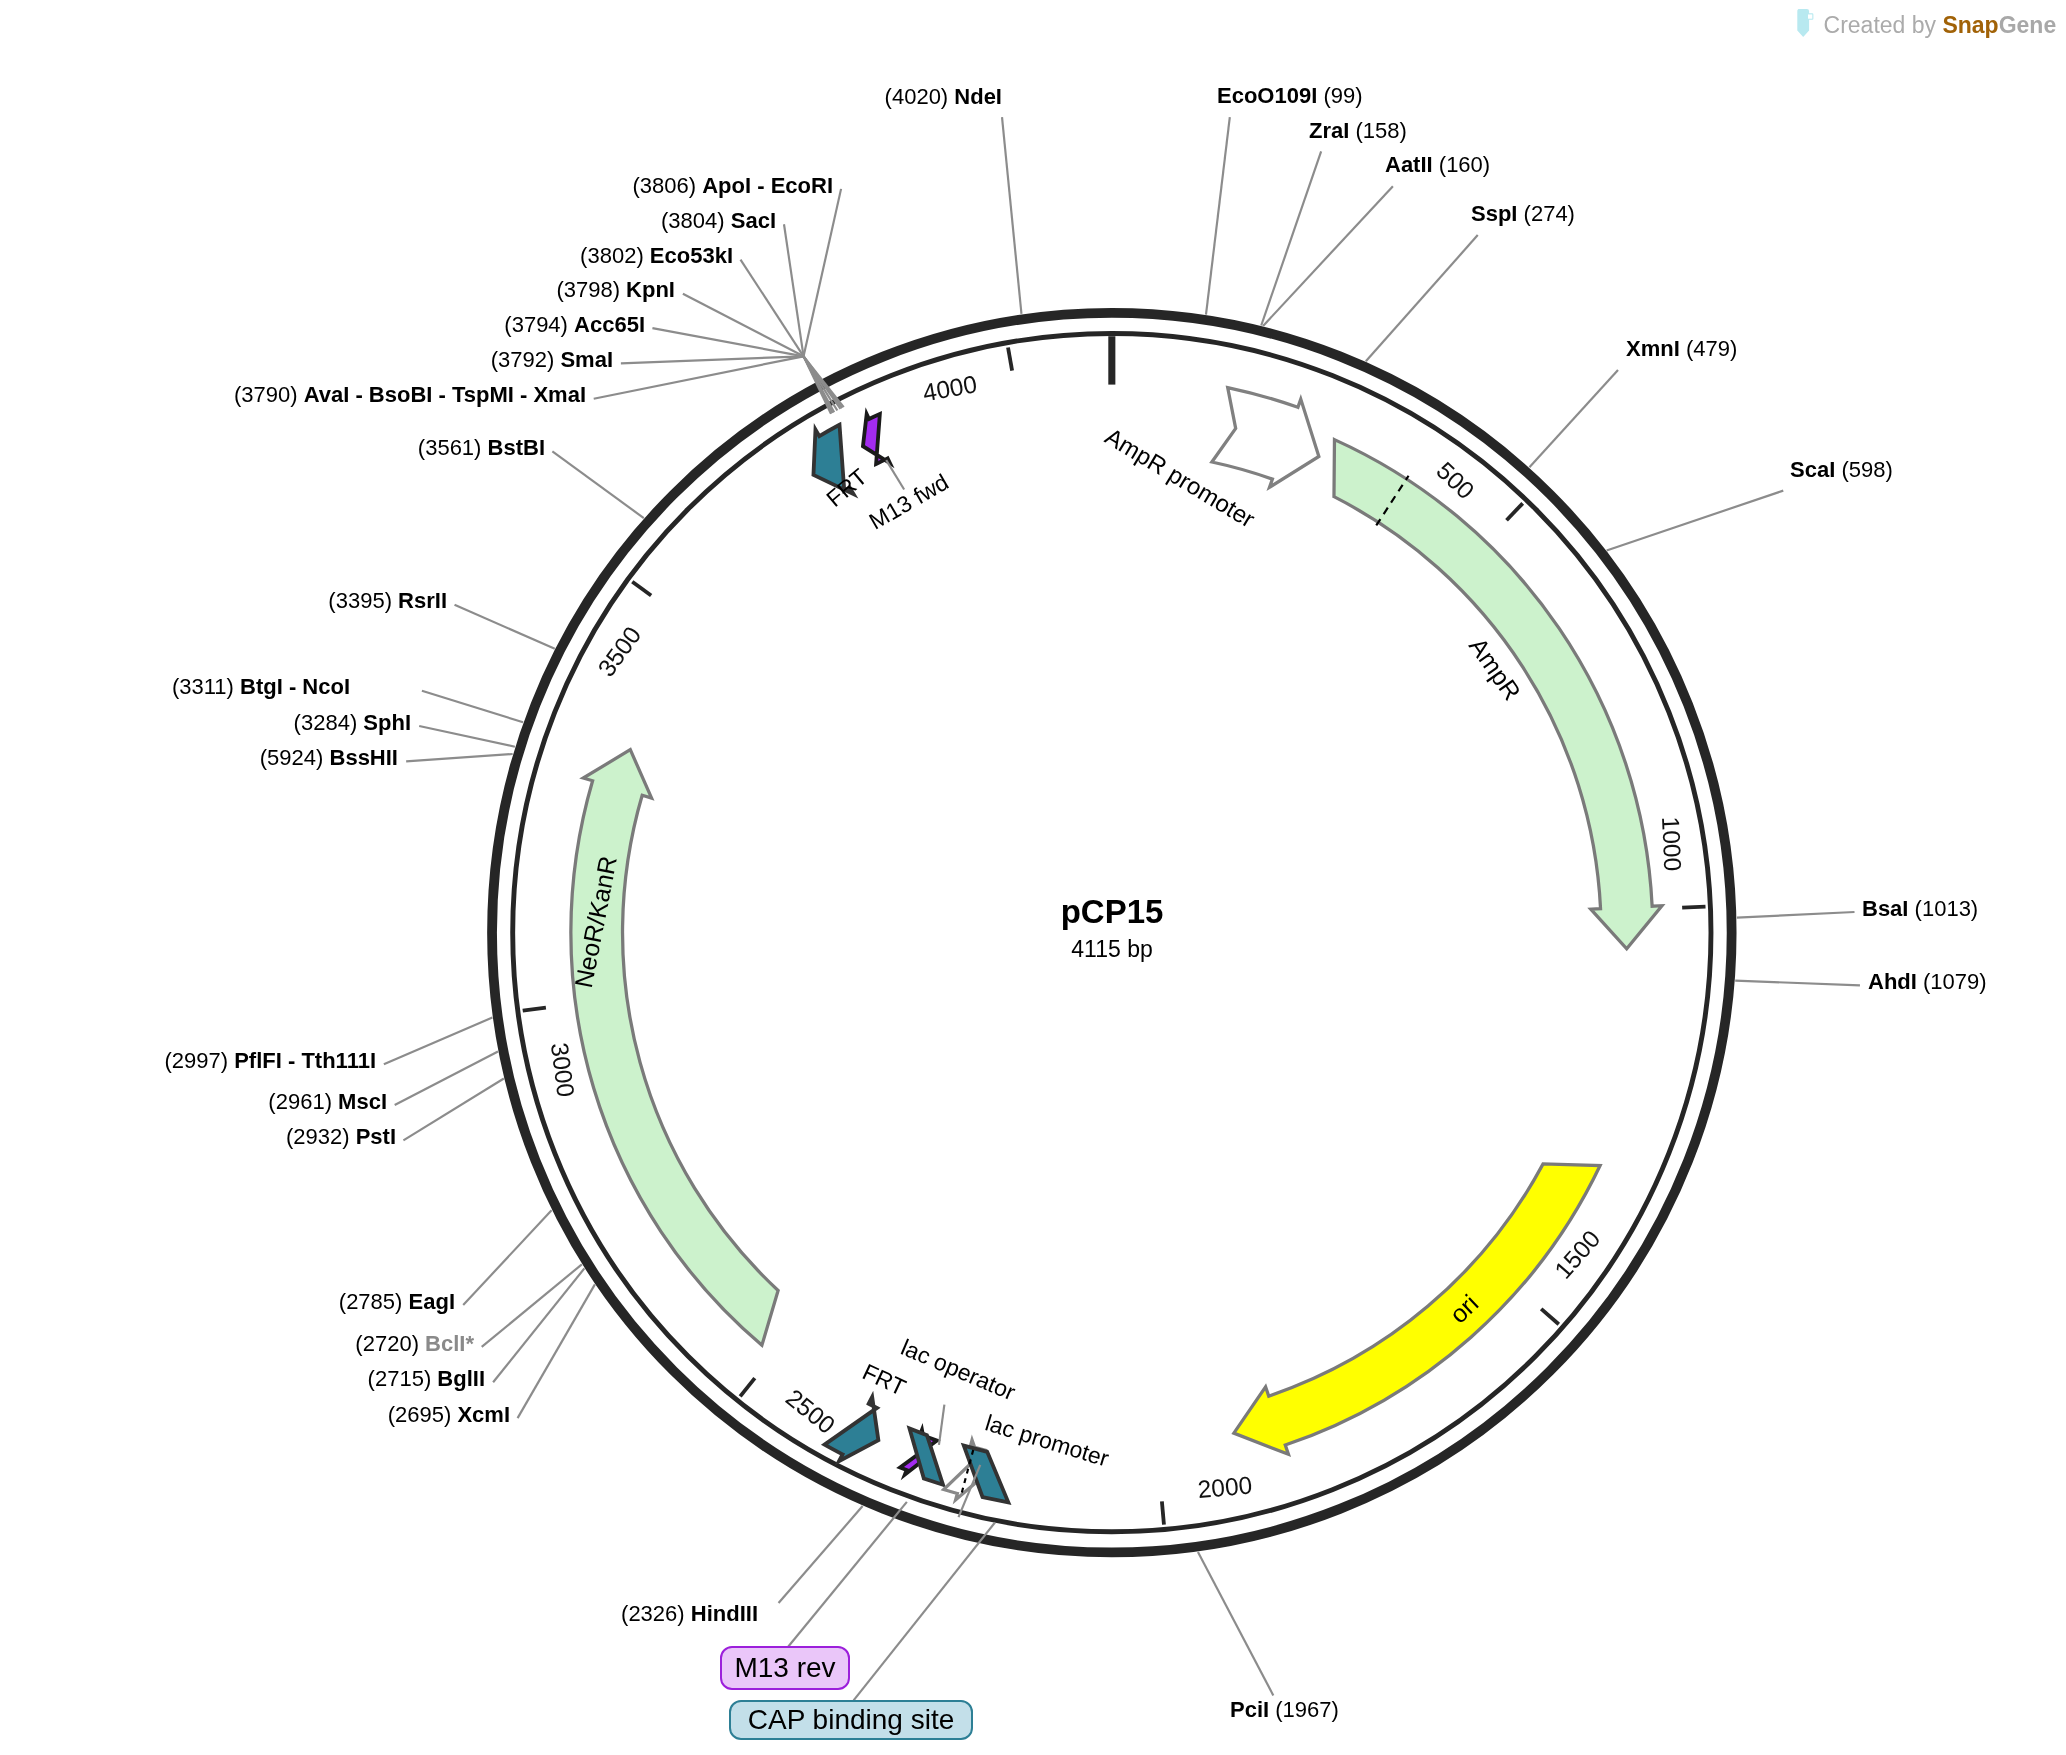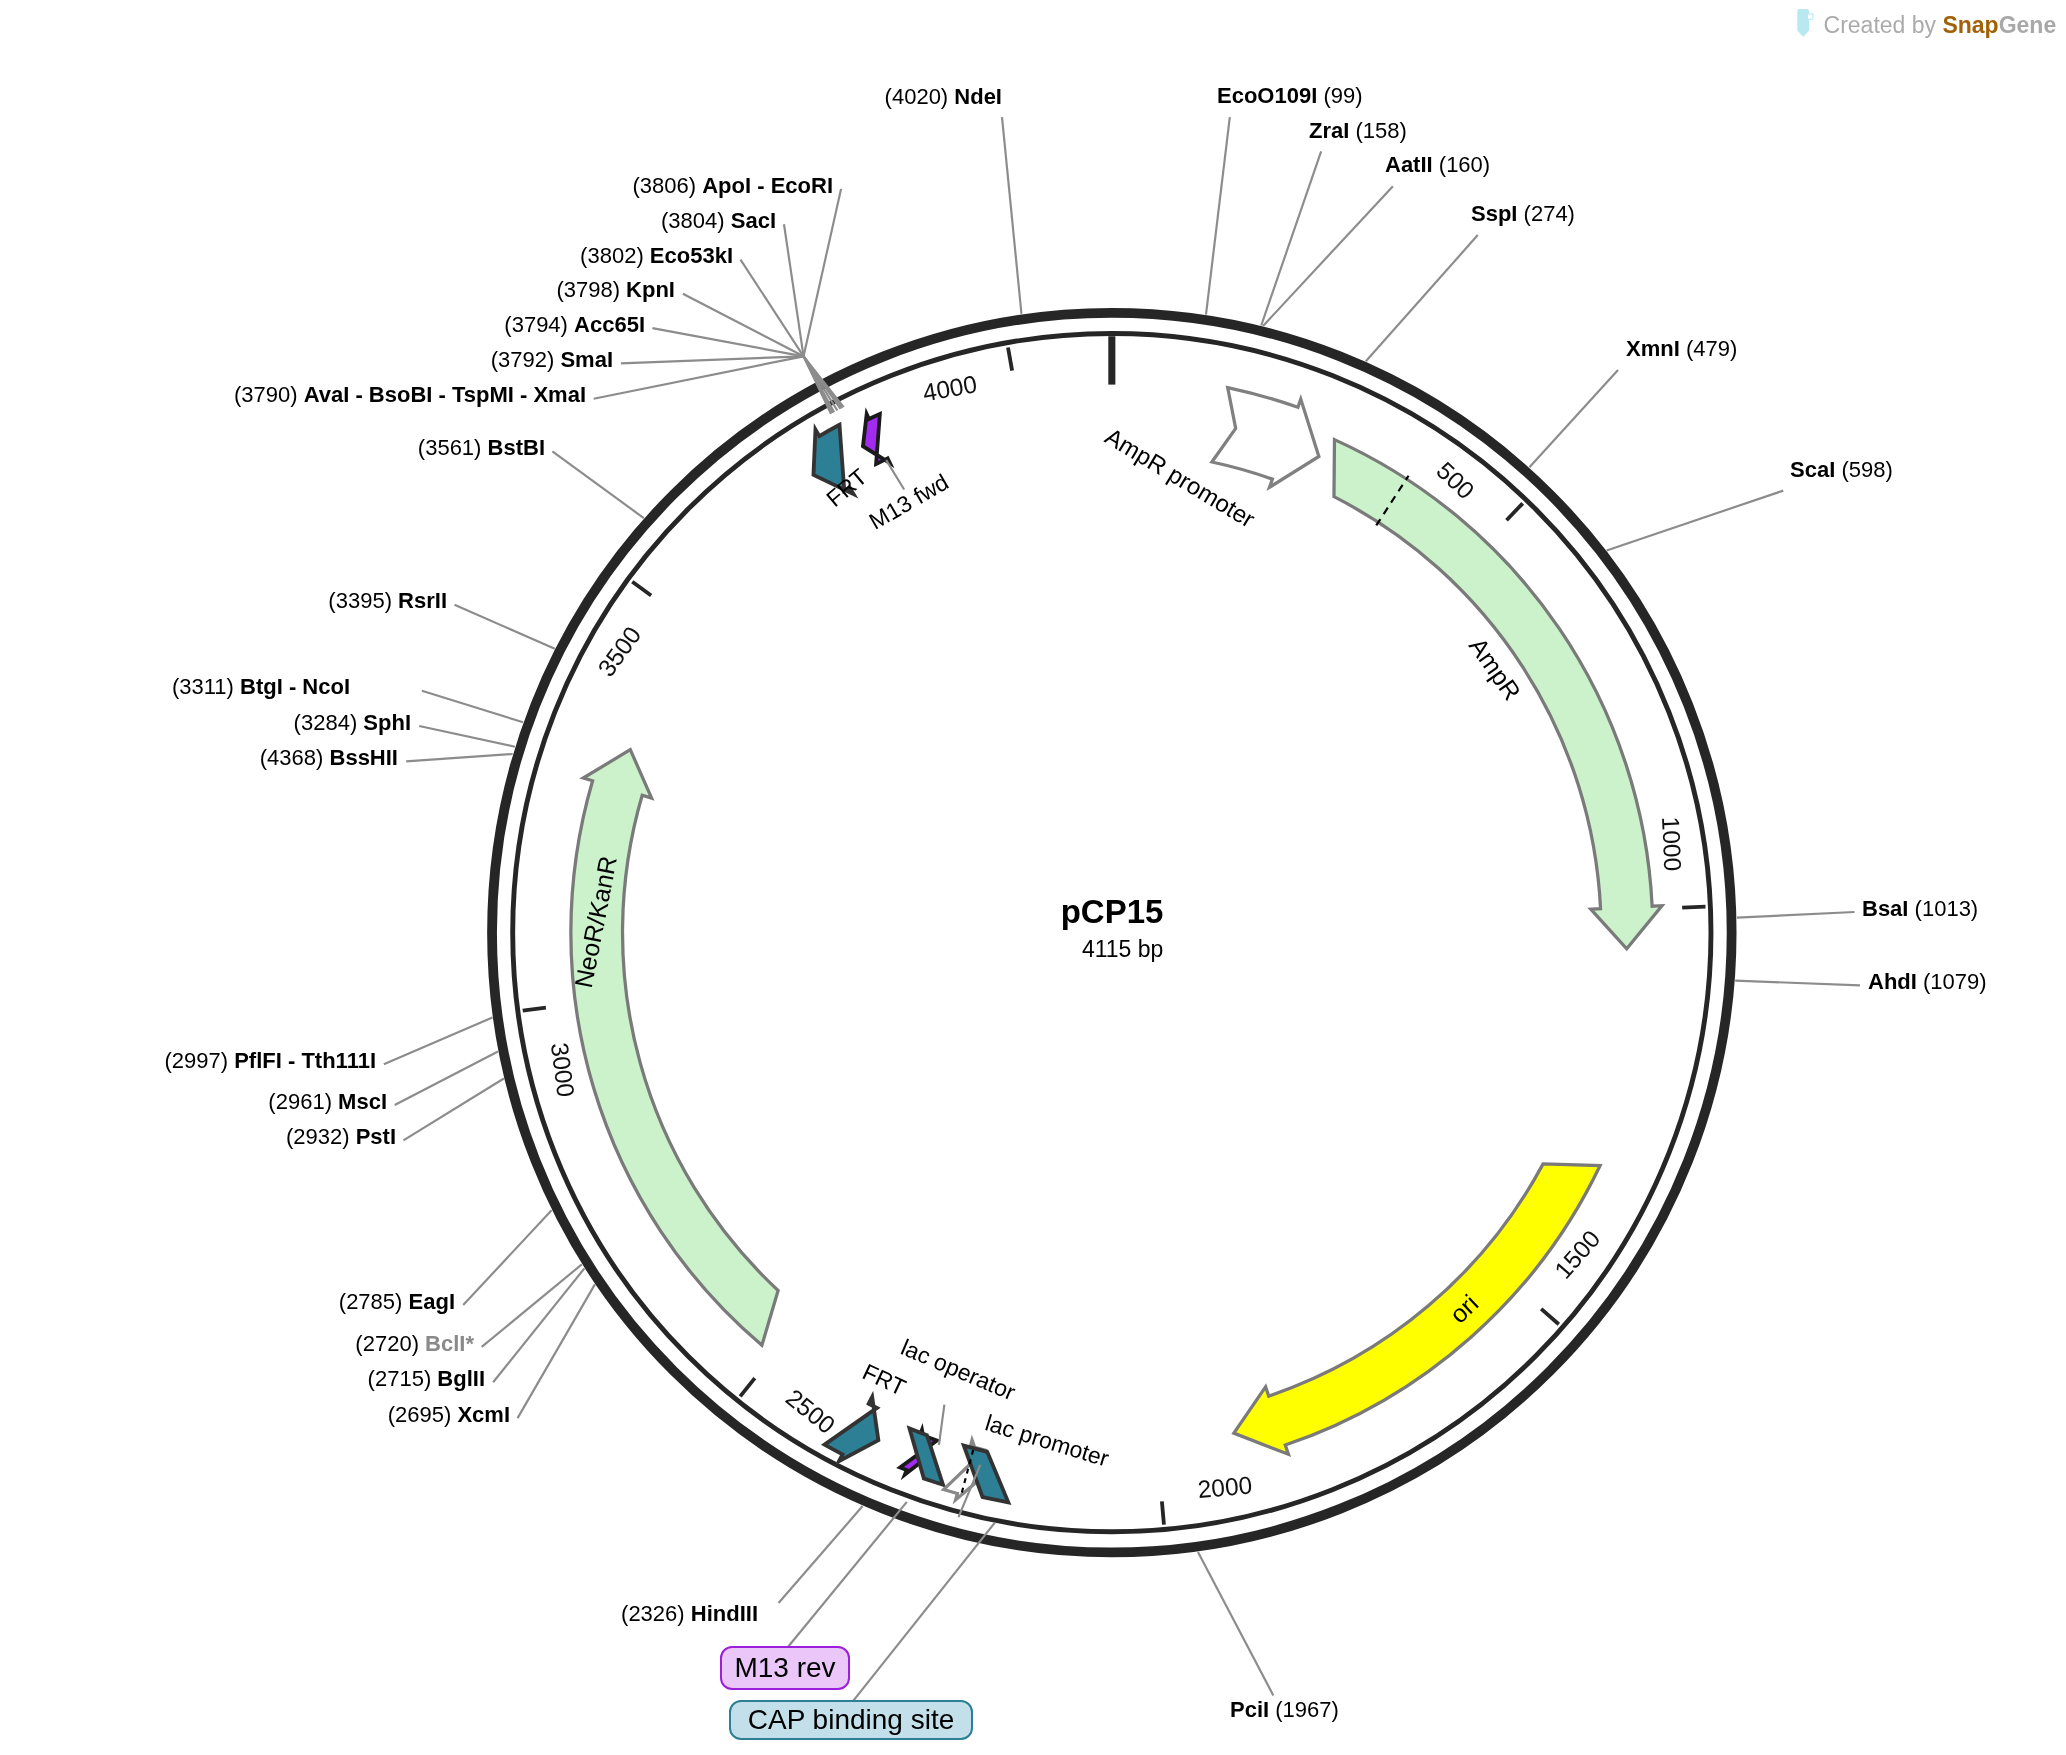--- a/index.html
+++ b/index.html
@@ -8,21 +8,21 @@
   #map-svg{position:absolute;left:0;top:0;}
   .lbl{position:absolute;white-space:nowrap;font-size:22px;color:#000;line-height:1;}
   .lbl .nm{font-weight:bold;}
   .lbl.right-side{text-align:left;}
   .lbl.left-side{text-align:right;}
   .muted .nm{color:#8A8A8A;}
   .feat-lbl{position:absolute;white-space:nowrap;font-size:23px;color:#000;line-height:1;
             transform-origin:center center;}
   .tick-lbl{position:absolute;white-space:nowrap;font-size:24.5px;color:#111;line-height:1;
             transform-origin:center center;}
-  #plasmid-title{position:absolute;text-align:right;transform:translate(-50%,-50%);}
+  #plasmid-title{position:absolute;text-align:center;transform:translate(-50%,-50%);}
   #plasmid-name{font-size:33px;font-weight:bold;color:#000;}
   #plasmid-size{font-size:23px;color:#000;margin-top:5.4px;}
   .badge{position:absolute;transform:translate(-50%,-50%);display:flex;align-items:center;
          justify-content:center;font-size:28px;color:#000;}
   #watermark{position:absolute;right:9.8px;top:7.6px;display:flex;align-items:center;gap:7.6px;
              font-size:23px;font-weight:bold;color:#A8A8A8;}
   #watermark .wm-created{font-weight:normal;color:#ABABAB;}
 </style>
 </head>
 <body>
@@ -126,21 +126,21 @@
       <div class="lbl right-side" style="left: 1868px; top: 971px;"><span class="nm">AhdI</span><span>  (1079)</span></div>
       <div class="lbl right-side" style="left: 1230px; top: 1699px;"><span class="nm">PciI</span><span>  (1967)</span></div>
       <div class="lbl left-side" style="right: 1308px; top: 1603px;"><span>(2326)  </span><span class="nm">HindIII</span></div>
       <div class="lbl left-side" style="right: 1556px; top: 1404px;"><span>(2695)  </span><span class="nm">XcmI</span></div>
       <div class="lbl left-side" style="right: 1581px; top: 1368px;"><span>(2715)  </span><span class="nm">BglII</span></div>
       <div class="lbl left-side muted" style="right: 1592px; top: 1333px;"><span>(2720)  </span><span class="nm">BclI*</span></div>
       <div class="lbl left-side" style="right: 1611px; top: 1291px;"><span>(2785)  </span><span class="nm">EagI</span></div>
       <div class="lbl left-side" style="right: 1670px; top: 1126px;"><span>(2932)  </span><span class="nm">PstI</span></div>
       <div class="lbl left-side" style="right: 1679px; top: 1091px;"><span>(2961)  </span><span class="nm">MscI</span></div>
       <div class="lbl left-side" style="right: 1690px; top: 1050px;"><span>(2997)  </span><span class="nm">PflFI - Tth111I</span></div>
-      <div class="lbl left-side" style="right: 1668px; top: 747px;"><span>(4368)  </span><span class="nm">BssHII</span></div>
+      <div class="lbl left-side" style="right: 1668px; top: 747px;"><span>(5924)  </span><span class="nm">BssHII</span></div>
       <div class="lbl left-side" style="right: 1655px; top: 712px;"><span>(3284)  </span><span class="nm">SphI</span></div>
       <div class="lbl left-side" style="right: 1716px; top: 676px;"><span>(3311)  </span><span class="nm">BtgI - NcoI</span></div>
       <div class="lbl left-side" style="right: 1619px; top: 590px;"><span>(3395)  </span><span class="nm">RsrII</span></div>
       <div class="lbl left-side" style="right: 1521px; top: 437px;"><span>(3561)  </span><span class="nm">BstBI</span></div>
       <div class="lbl left-side" style="right: 1480px; top: 384px;"><span>(3790)  </span><span class="nm">AvaI - BsoBI - TspMI - XmaI</span></div>
       <div class="lbl left-side" style="right: 1453px; top: 349px;"><span>(3792)  </span><span class="nm">SmaI</span></div>
       <div class="lbl left-side" style="right: 1421px; top: 314px;"><span>(3794)  </span><span class="nm">Acc65I</span></div>
       <div class="lbl left-side" style="right: 1391px; top: 279px;"><span>(3798)  </span><span class="nm">KpnI</span></div>
       <div class="lbl left-side" style="right: 1333px; top: 245px;"><span>(3802)  </span><span class="nm">Eco53kI</span></div>
       <div class="lbl left-side" style="right: 1290px; top: 210px;"><span>(3804)  </span><span class="nm">SacI</span></div>

